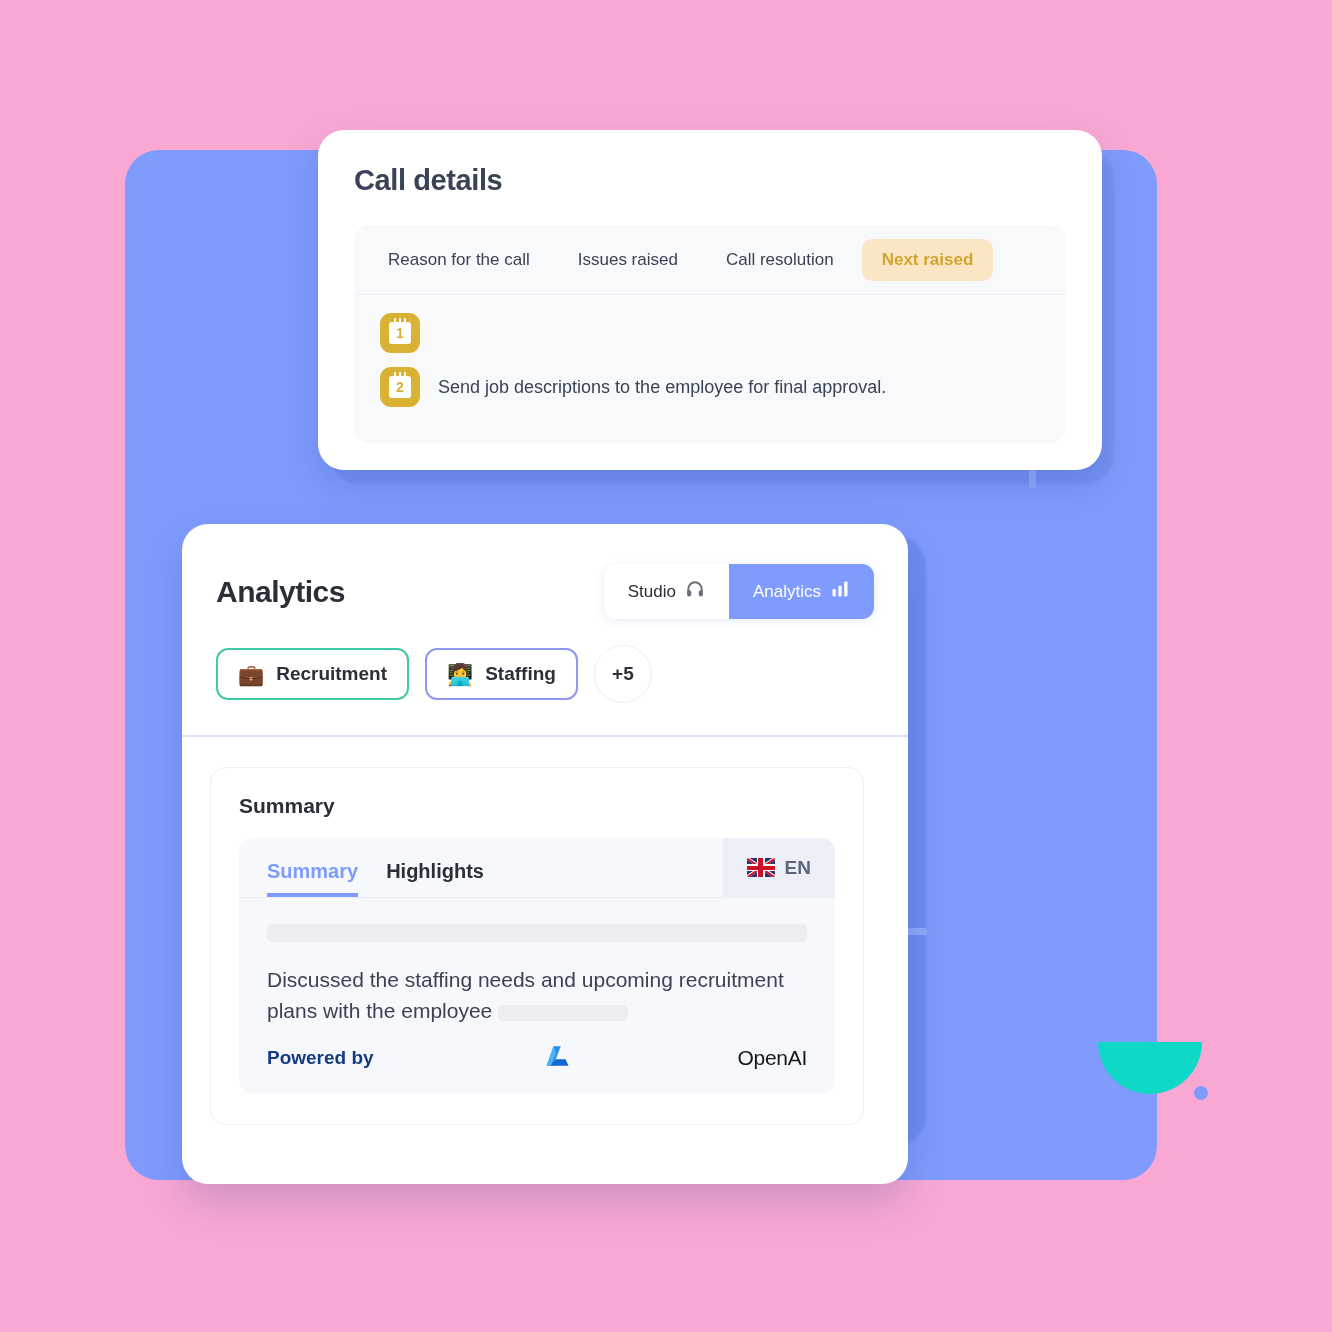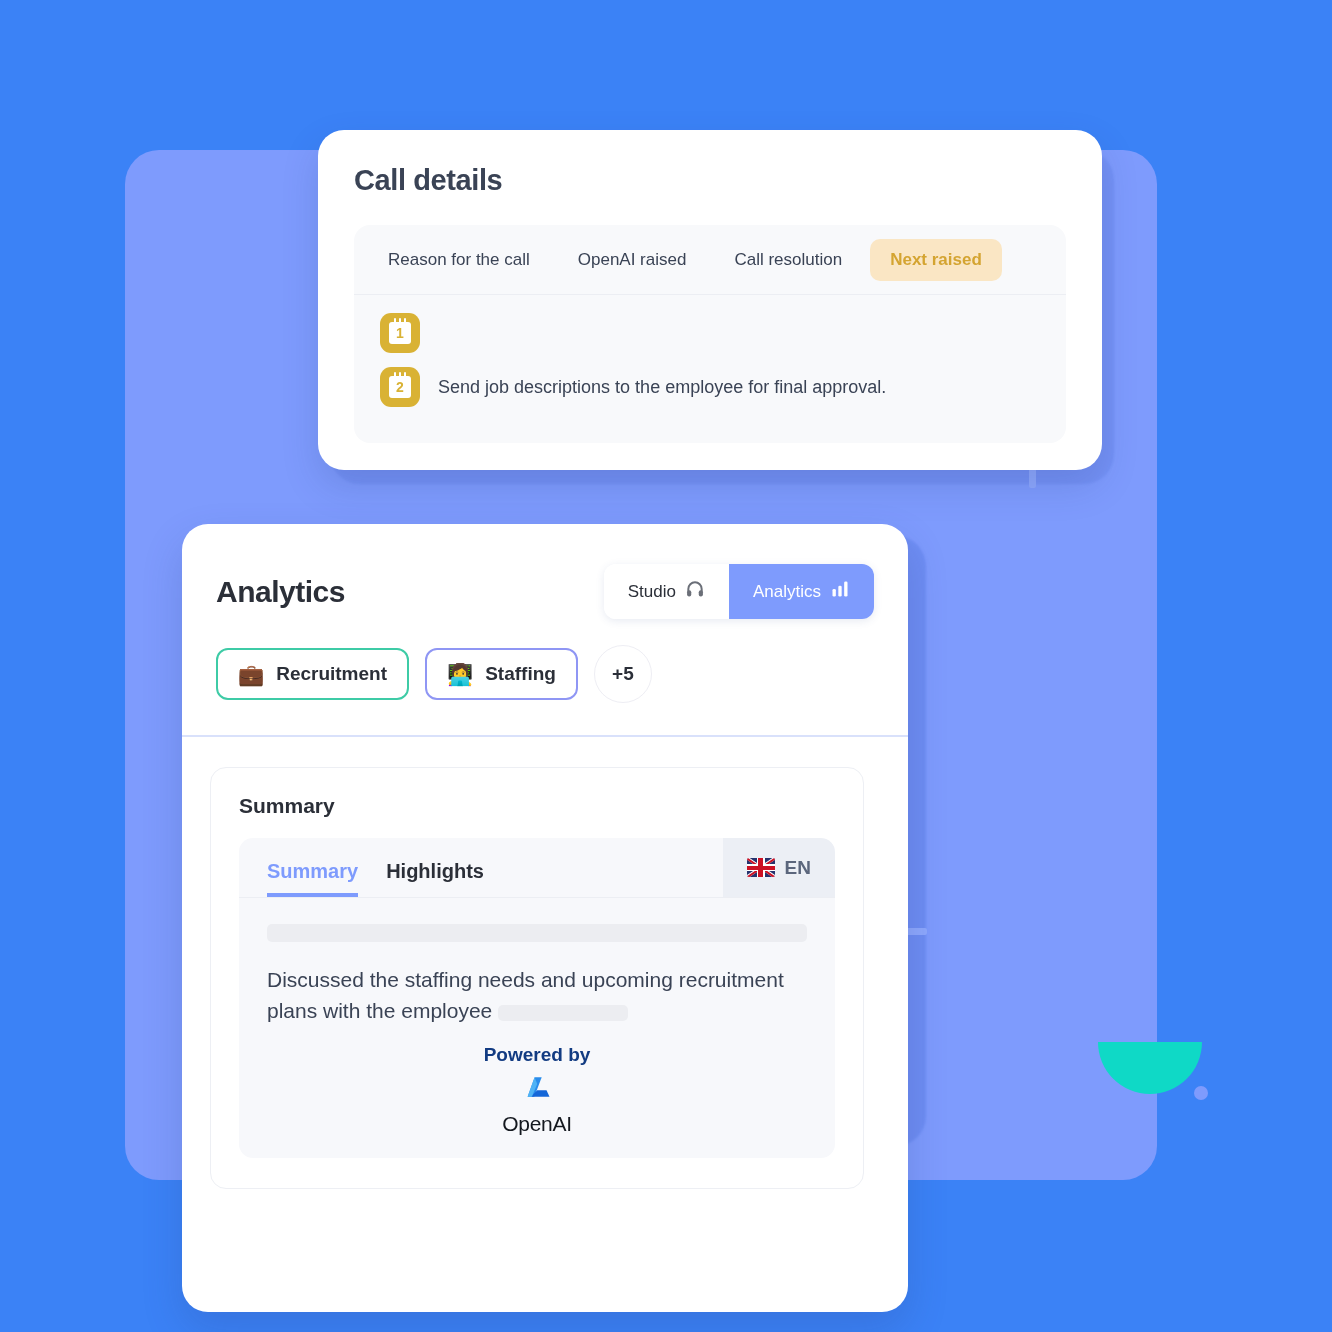--- a/index.html
+++ b/index.html
@@ -9,21 +9,21 @@
     height: 1332px;
     background: #000000;
     font-family: "Liberation Sans", sans-serif;
     overflow: hidden;
   }
 
   #stage {
     position: relative;
     width: 1332px;
     height: 1332px;
-    background: #3b82f6;
+    background: #f9a8d4;
   }
 
   
   .blue-panel {
     position: absolute;
     left: 125px;
     top: 150px;
     width: 1032px;
     height: 1030px;
     background: #7E9BFD;
@@ -189,21 +189,21 @@
     font-size: 18px;
     color: #3A4355;
   }
 
   
   .analytics-card {
     position: absolute;
     left: 182px;
     top: 524px;
     width: 726px;
-    height: 788px;
+    height: 660px;
     background: #FFFFFF;
     border-radius: 26px;
     box-shadow: 0 18px 40px rgba(40, 60, 130, 0.20);
     overflow: hidden;
   }
 
   .an-header {
     display: flex;
     align-items: center;
     justify-content: space-between;
@@ -377,21 +377,20 @@
     font-size: 21px;
     line-height: 1.48;
     color: #3A4355;
   }
   .powered {
     display: flex;
     align-items: center;
     justify-content: space-between;
     gap: 9px;
     margin-top: 18px;
-    flex-direction: column;
   }
   .pw-text { font-size: 19px; font-weight: 700; color: #123B82; }
   .pw-name { font-size: 21px; font-weight: 400; color: #14181F; letter-spacing: -0.3px; }
 </style>
 </head>
 <body>
 
 <div id="stage">
 
   <div class="blue-panel"></div>
@@ -402,21 +401,21 @@
   <div class="notch-top"></div>
   <div class="ghost-bottom"></div>
   <div class="notch-bottom"></div>
 
   <div class="call-card">
     <div class="call-title">Call details</div>
 
     <div class="call-inner">
       <div class="tabs-row">
         <div class="tab">Reason for the call</div>
-        <div class="tab">OpenAI raised</div>
+        <div class="tab">Issues raised</div>
         <div class="tab">Call resolution</div>
         <div class="tab active">Next raised</div>
       </div>
 
       <div class="steps">
         <div class="step-row">
           <div class="step-badge">
             <span class="ring r1"></span>
               <span class="ring r2"></span>
               <span class="ring r3"></span>

